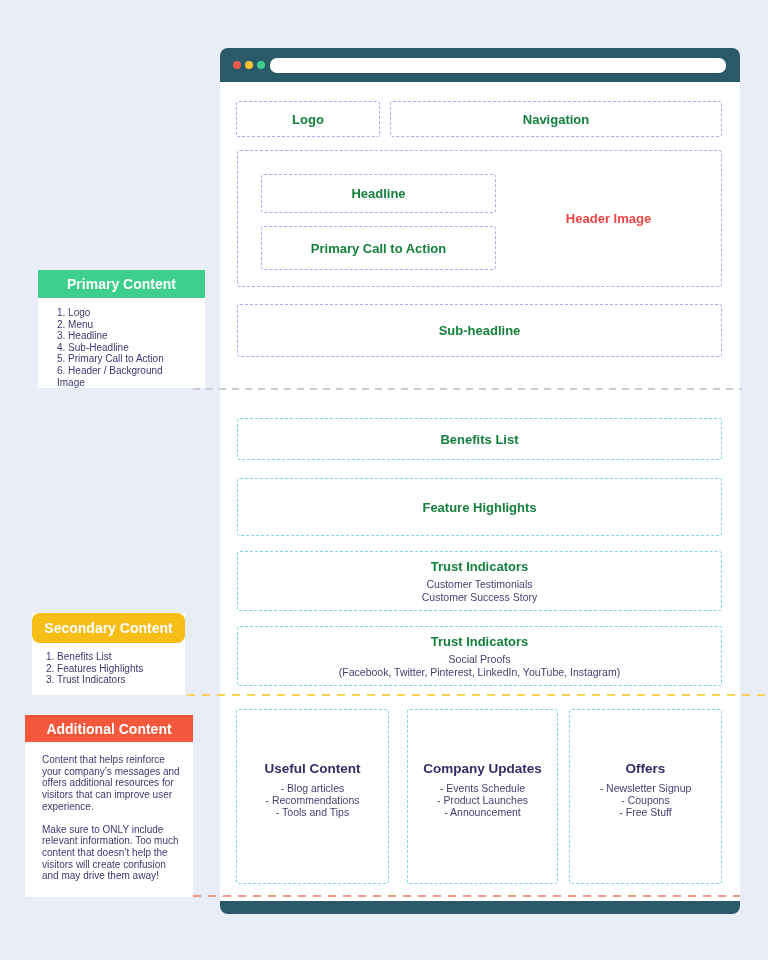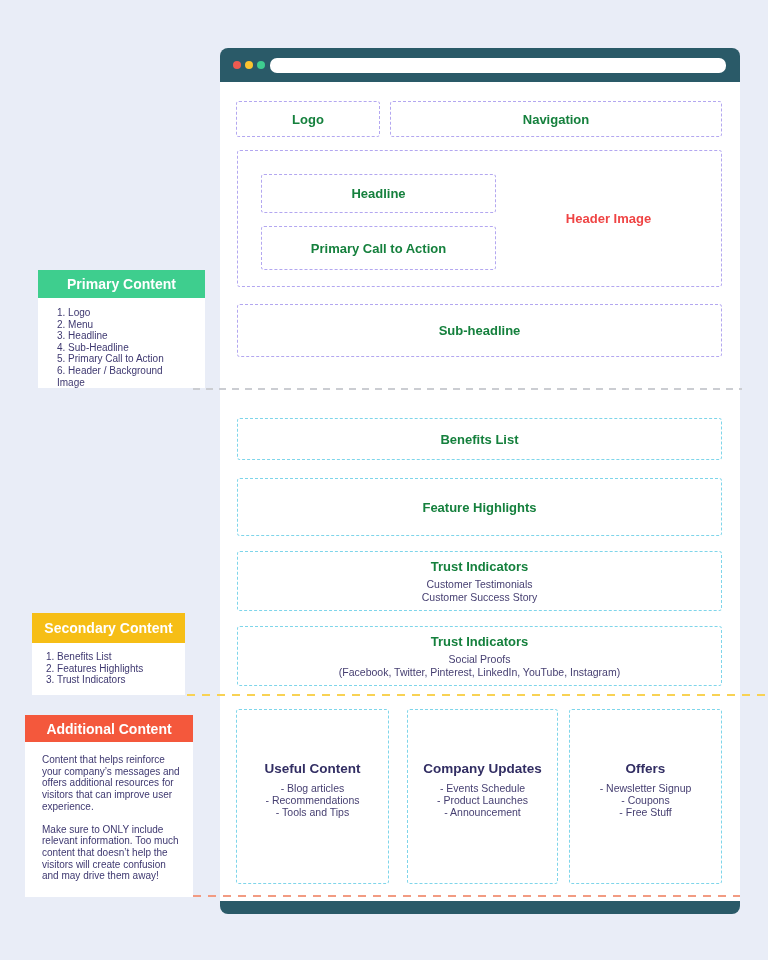--- a/index.html
+++ b/index.html
@@ -56,21 +56,21 @@
   .col-2{left:187px;width:149px;}
   .col-3{left:349px;width:151px;}
   .col .col-title{font-weight:bold;font-size:13.5px;margin-bottom:6px;margin-top:-14px;}
   .col ul{list-style:none;margin:0;padding:0;}
   .col li{font-size:10.5px;line-height:12px;color:#474072;}
   
   .note{position:absolute;background:#FFFFFF;z-index:2;}
   .note-header{display:flex;align-items:center;justify-content:center;color:#FFFFFF;
     font-weight:bold;font-size:14px;}
   .hdr-green{background:#3ECE8E;height:28px;}
-  .hdr-yellow{background:#F6BE16;height:30px;}
+  .hdr-yellow{background:#F6BE16;height:30px;border-radius:8px;}
   .hdr-orange{background:#F4583C;height:27px;}
   .note-primary{left:38px;top:270px;width:167px;height:118px;}
   .note-secondary{left:32px;top:613px;width:153px;height:82px;}
   .note-additional{left:25px;top:715px;width:168px;height:182px;}
   .note-list{list-style:none;margin:0;padding:9px 22px 9px 19px;}
   .note-secondary .note-list{padding:8px 5px 4px 14px;}
   .note-list li{font-size:10px;line-height:11.6px;color:#3E3870;}
   .note-body{padding:12px 13px 0 17px;}
   .note-body p{margin:0 0 11px 0;font-size:10px;line-height:11.7px;color:#3E3870;}
 </style>

